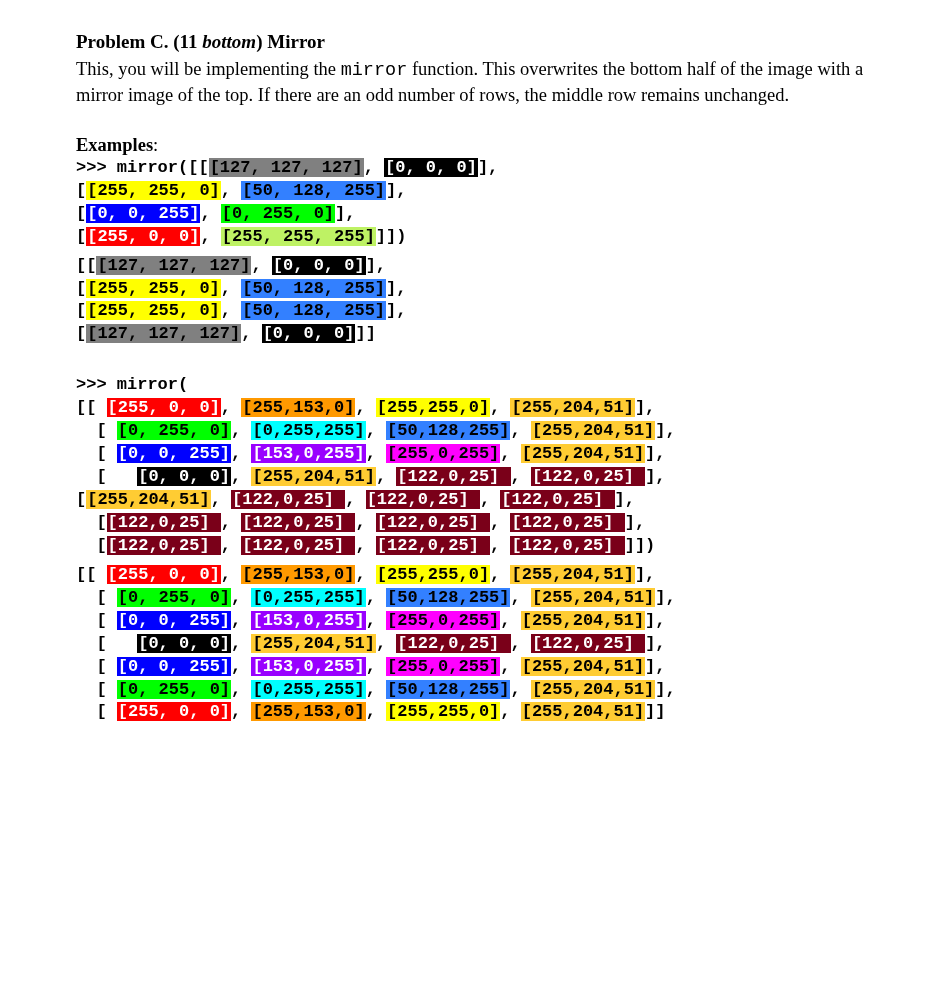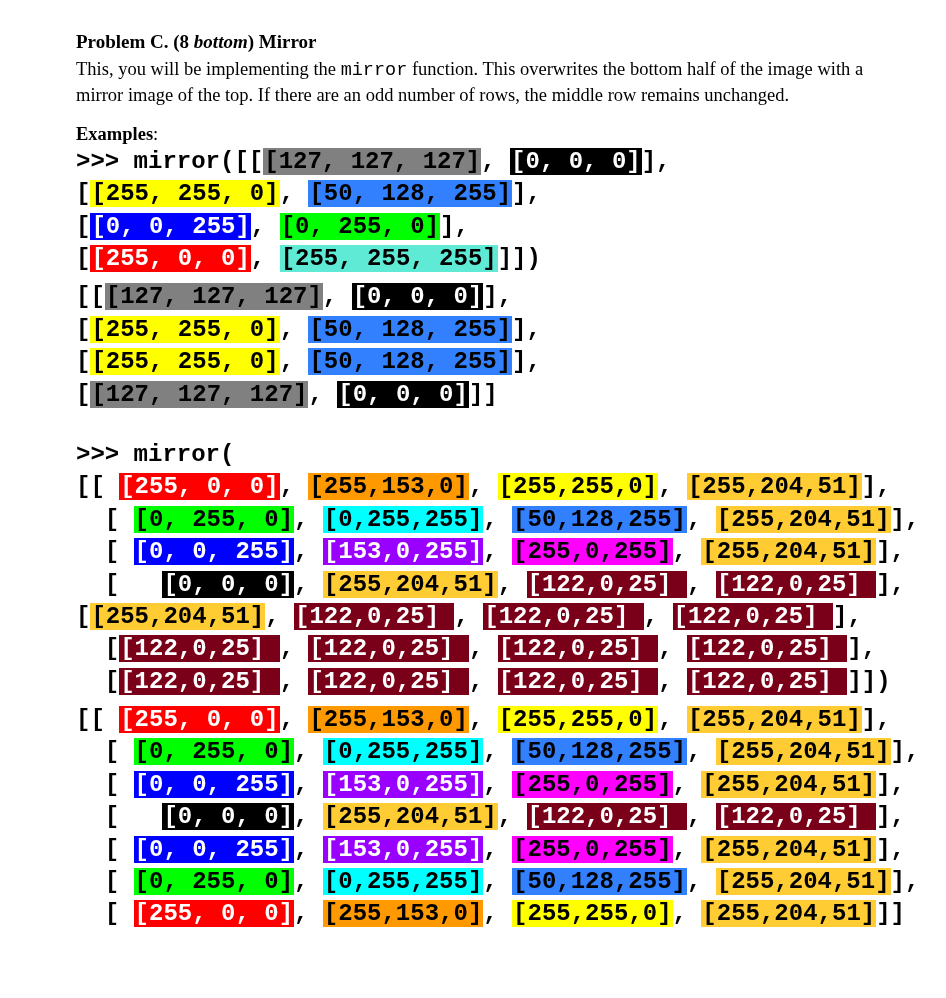--- a/index.html
+++ b/index.html
@@ -10,59 +10,59 @@
     margin: 0;
     color: #000;
     background: #fff;
     width: 946px;
     box-sizing: border-box;
   }
   .title-line { font-size: 19px; margin-bottom: 2px; }
   .title-line .b { font-weight: bold; }
   .title-line .i { font-style: italic; }
   .para { margin-bottom: 0; }
-  .examples-heading { margin-top: 15px; font-weight: bold; }
+  .examples-heading { margin-top: 26px; font-weight: bold; }
   .examples-heading .colon { font-weight: normal; }
   pre.code {
     font-family: "Courier New", Courier, monospace;
-    font-size: 24px;
+    font-size: 17px;
     font-weight: bold;
     margin: 0;
     white-space: pre;
     line-height: 1.35;
   }
   code.inline {
     font-family: "Courier New", Courier, monospace;
     font-size: 18.5px;
   }
   .bigspacer { height: 28px; }
   .midspacer { height: 6px; }
   .hl { padding: 0 1px; }
   .fg-w { color: #fff; }
   .fg-k { color: #000; }
 </style>
 </head>
 <body>
 
 <div class="title-line">
-  <span class="b">Problem C. (8 </span><span class="b i">bottom</span><span class="b">) </span><span class="b">Mirror</span>
+  <span class="b">Problem C. (11 </span><span class="b i">bottom</span><span class="b">) </span><span class="b">Mirror</span>
 </div>
 
 <div class="para">
   <span>This, you will be implementing the </span><code class="inline">mirror</code><span> function.  This overwrites the bottom half of the image with a mirror image of the top.  If there are an odd number of rows, the middle row remains unchanged.</span>
 </div>
 
 <div class="examples-heading">
   <span>Examples</span><span class="colon">:</span>
 </div>
 
 <pre class="code" id="ex1in">&gt;&gt;&gt; mirror([[<span class="hl fg-k" style="background-color: rgb(128, 128, 128);">[127, 127, 127]</span>, <span class="hl fg-w" style="background-color: rgb(0, 0, 0);">[0, 0, 0]</span>],
 [<span class="hl fg-k" style="background-color: rgb(255, 255, 0);">[255, 255, 0]</span>, <span class="hl fg-k" style="background-color: rgb(51, 128, 255);">[50, 128, 255]</span>],
 [<span class="hl fg-w" style="background-color: rgb(0, 0, 255);">[0, 0, 255]</span>, <span class="hl fg-k" style="background-color: rgb(0, 255, 0);">[0, 255, 0]</span>],
-[<span class="hl fg-w" style="background-color: rgb(255, 0, 0);">[255, 0, 0]</span>, <span class="hl fg-k" style="background-color: #5eead4;">[255, 255, 255]</span>]])</pre>
+[<span class="hl fg-w" style="background-color: rgb(255, 0, 0);">[255, 0, 0]</span>, <span class="hl fg-k" style="background-color: #bef264;">[255, 255, 255]</span>]])</pre>
 <div class="midspacer"></div>
 <pre class="code" id="ex1out">[[<span class="hl fg-k" style="background-color: rgb(128, 128, 128);">[127, 127, 127]</span>, <span class="hl fg-w" style="background-color: rgb(0, 0, 0);">[0, 0, 0]</span>],
 [<span class="hl fg-k" style="background-color: rgb(255, 255, 0);">[255, 255, 0]</span>, <span class="hl fg-k" style="background-color: rgb(51, 128, 255);">[50, 128, 255]</span>],
 [<span class="hl fg-k" style="background-color: rgb(255, 255, 0);">[255, 255, 0]</span>, <span class="hl fg-k" style="background-color: rgb(51, 128, 255);">[50, 128, 255]</span>],
 [<span class="hl fg-k" style="background-color: rgb(128, 128, 128);">[127, 127, 127]</span>, <span class="hl fg-w" style="background-color: rgb(0, 0, 0);">[0, 0, 0]</span>]]</pre>
 
 <div class="bigspacer"></div>
 
 <pre class="code" id="ex2in">&gt;&gt;&gt; mirror(
 [[ <span class="hl fg-w" style="background-color: rgb(255, 0, 0);">[255, 0, 0]</span>, <span class="hl fg-k" style="background-color: rgb(255, 153, 0);">[255,153,0]</span>, <span class="hl fg-k" style="background-color: rgb(255, 255, 0);">[255,255,0]</span>, <span class="hl fg-k" style="background-color: rgb(255, 204, 51);">[255,204,51]</span>],

